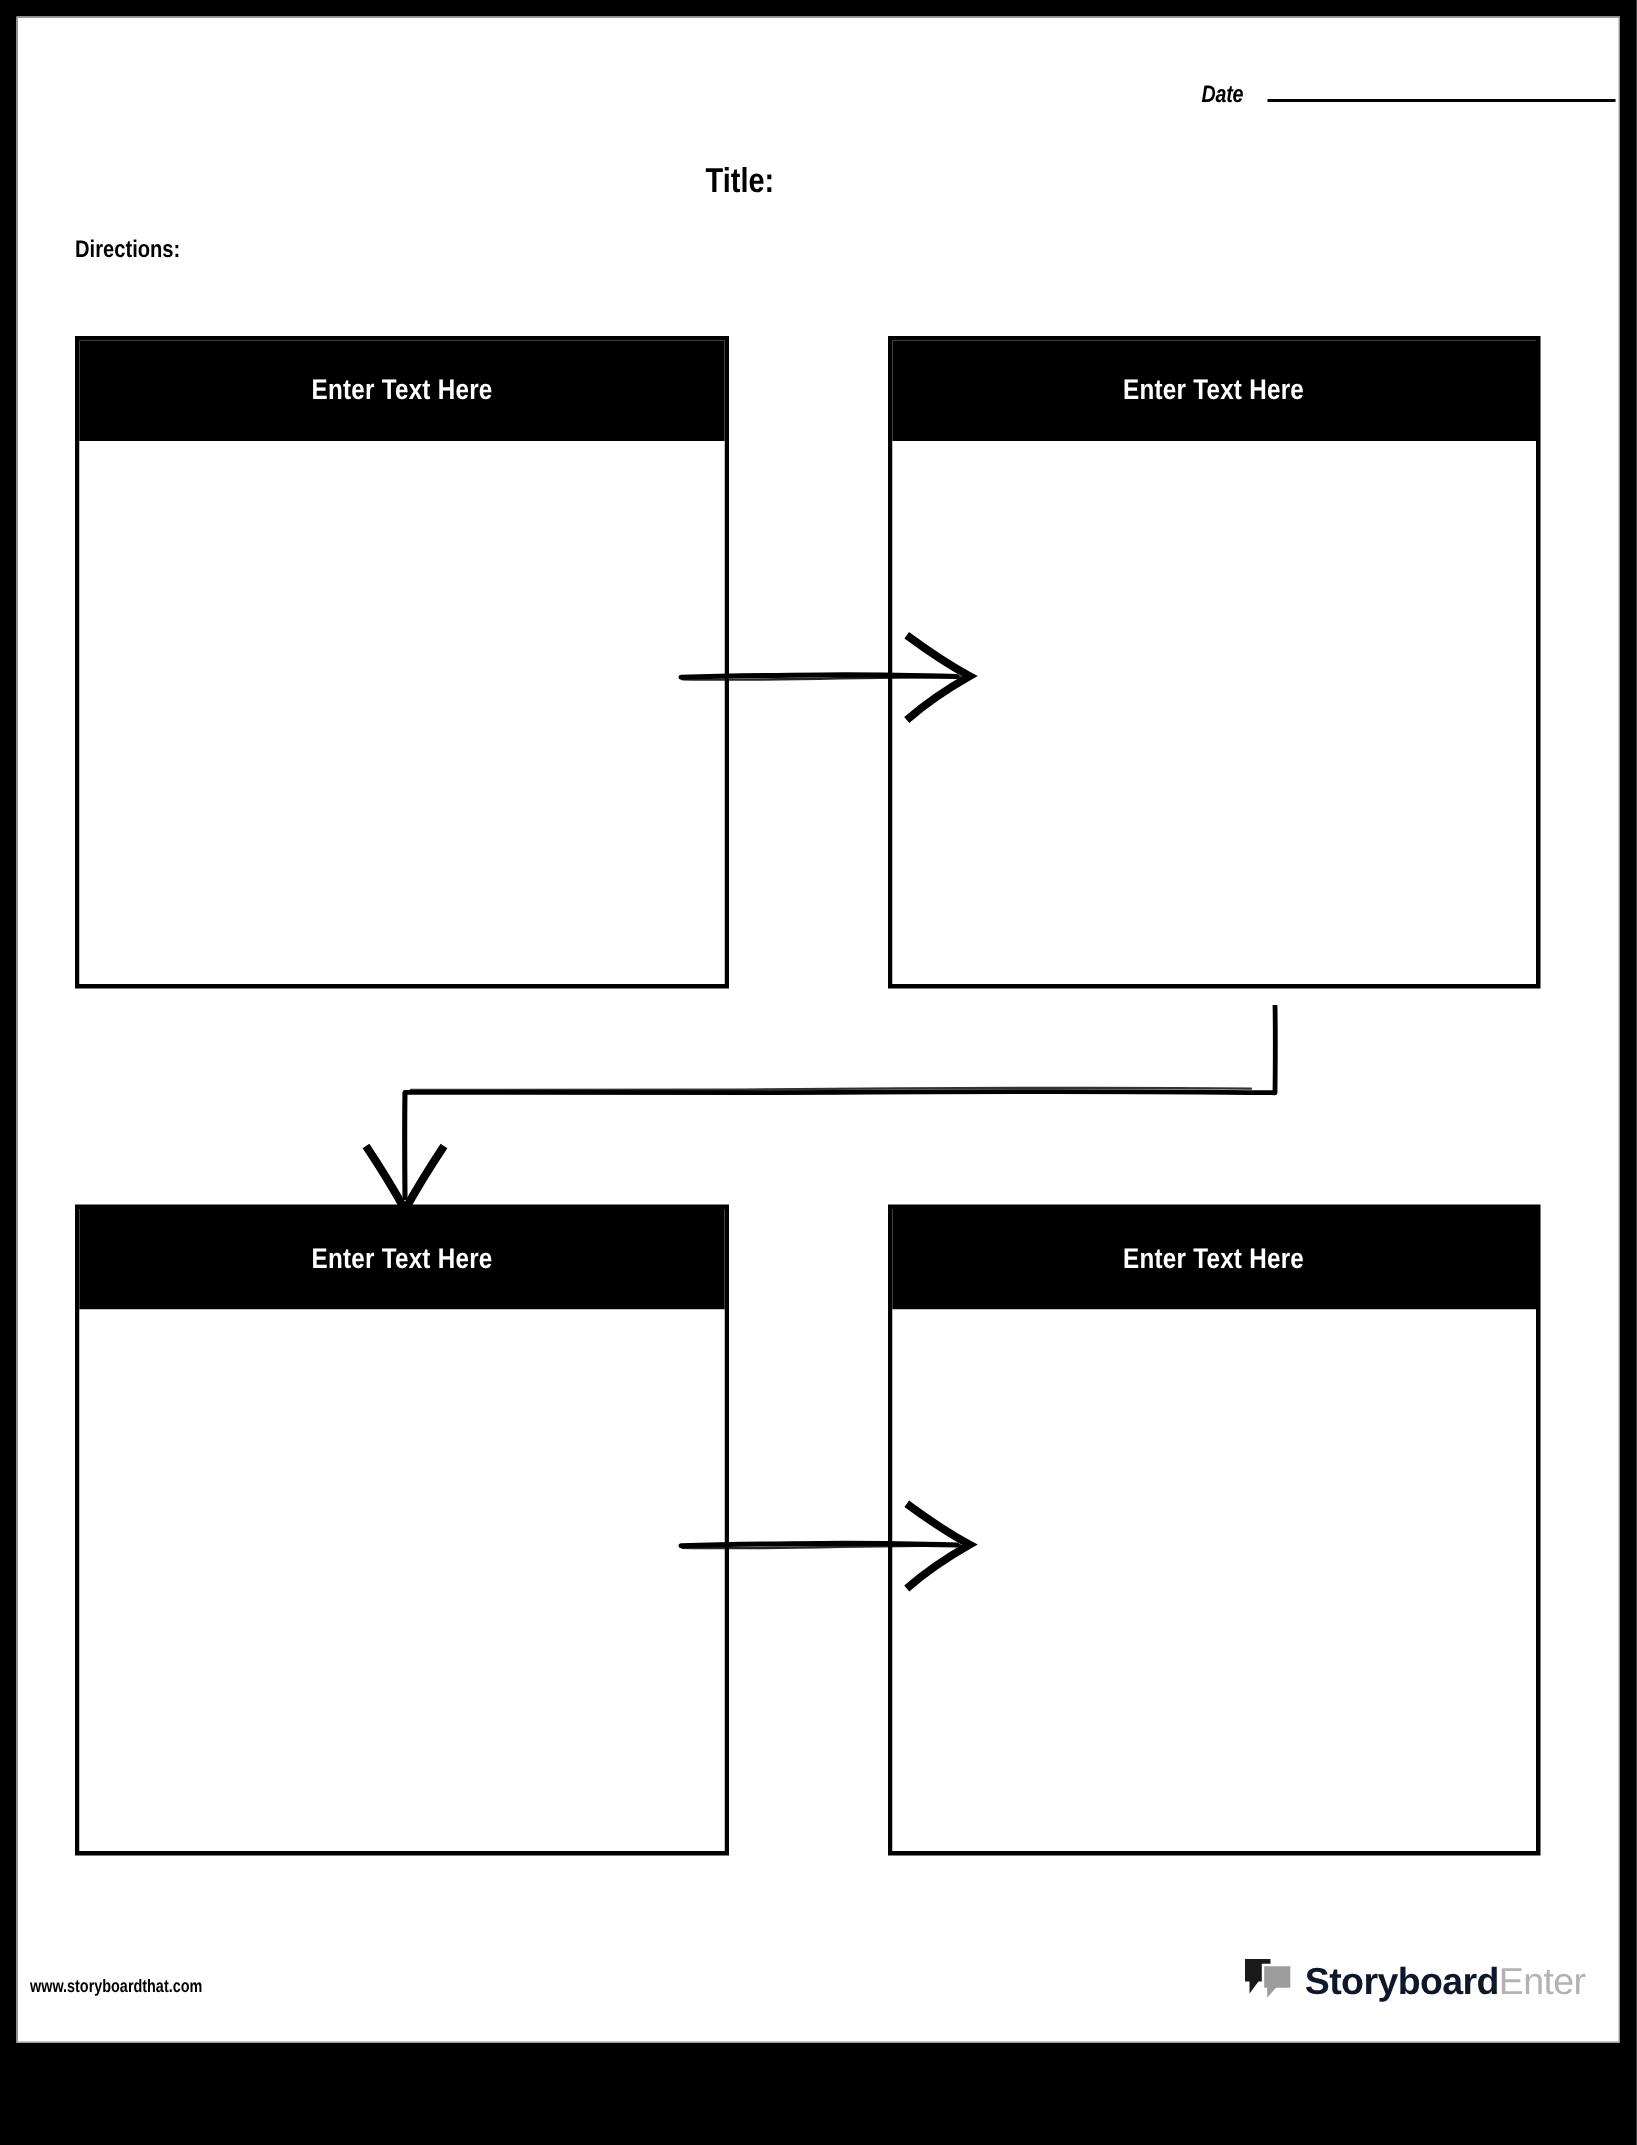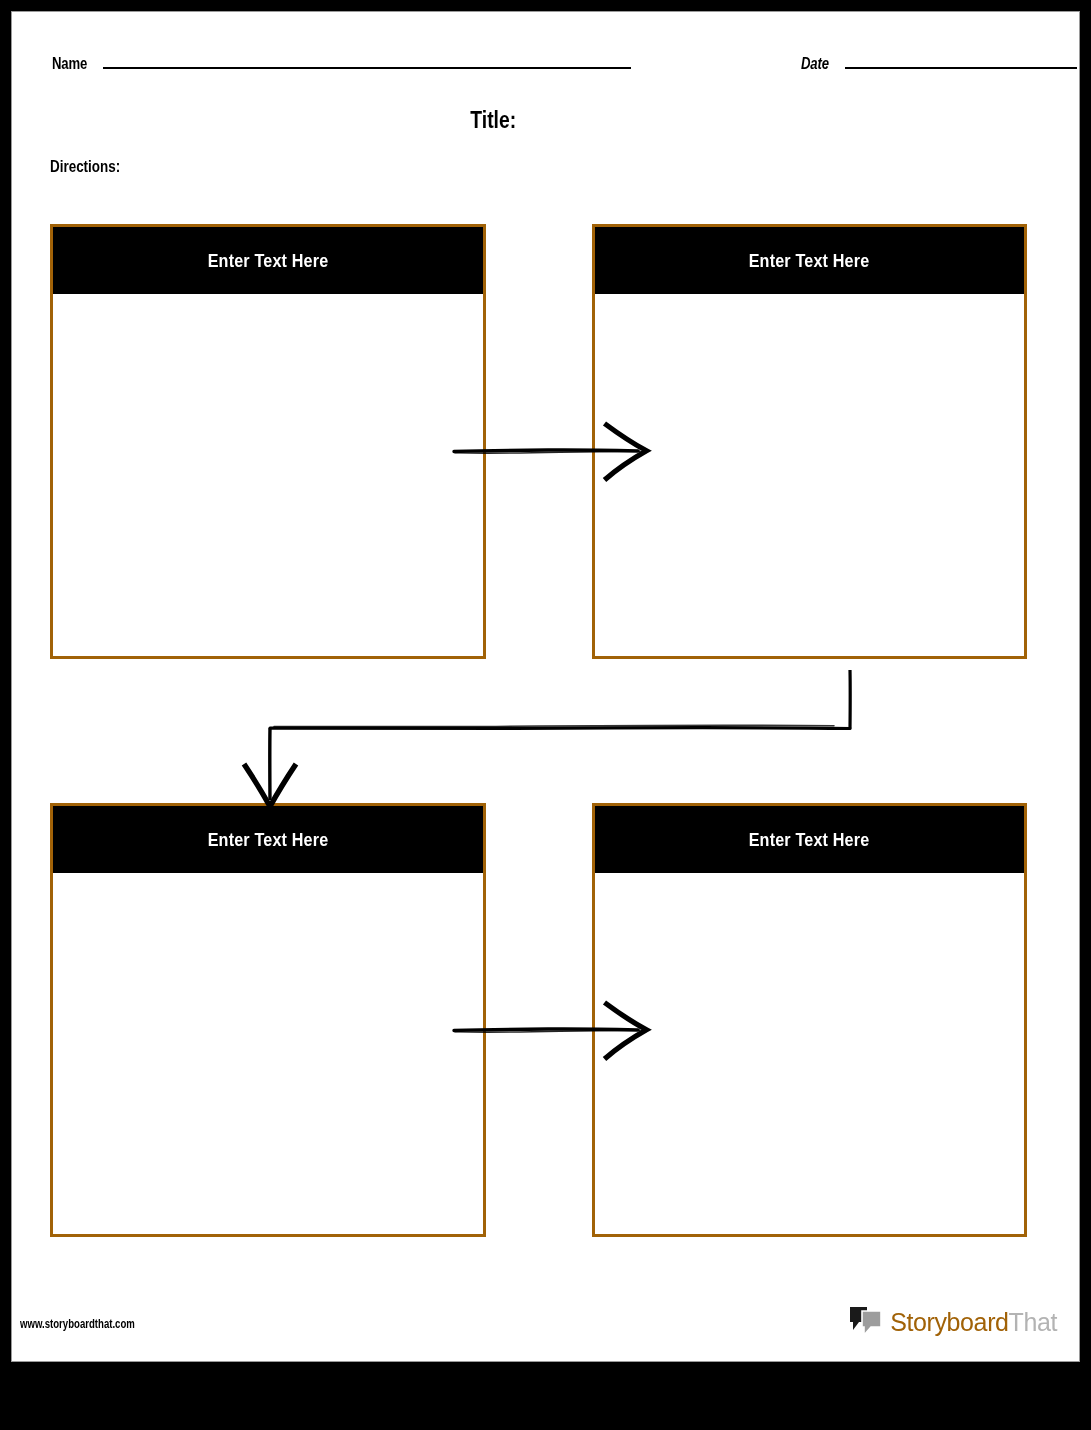--- a/index.html
+++ b/index.html
@@ -84,21 +84,21 @@
   #directions-label span {
     display: inline-block;
     transform: scaleX(0.84);
     transform-origin: left center;
   }
 
   
   .cell {
     position: absolute;
     box-sizing: border-box;
-    border: 3px solid #a16207;
+    border: 3px solid #000000;
     background: #ffffff;
   }
   .cell-header {
     height: 67px;
     background: #000000;
     color: #ffffff;
     display: flex;
     align-items: center;
     justify-content: center;
     font-size: 19px;
@@ -149,32 +149,28 @@
     bottom: 22px;
     display: flex;
     align-items: center;
     gap: 7px;
   }
   #footer-logo .logo-text {
     font-size: 25px;
     letter-spacing: -0.4px;
     line-height: 1;
   }
-  #footer-logo .logo-text .word-storyboard { color: #a16207; }
+  #footer-logo .logo-text .word-storyboard { color: #0f172a; font-weight: bold; }
   #footer-logo .logo-text .word-that { color: #b3b3b3; }
 </style>
 </head>
 <body>
 
 <div id="worksheet-page">
 
-  <div class="field-row" id="name-row">
-    <div class="field-label">Name</div>
-    <div class="field-line"></div>
-  </div>
 
   <div class="field-row" id="date-row">
     <div class="field-label">Date</div>
     <div class="field-line"></div>
   </div>
 
   <div id="page-title">
     <span>Title:</span>
   </div>
 
@@ -245,17 +241,17 @@
   </div>
 
   <div id="footer-logo">
     <span>
       <svg width="34" height="30" viewBox="0 0 34 30">
         <path d="M1,2 h17 v15 h-8 l-6,8 v-8 h-3 z" fill="#1a1a1a"></path>
         <path d="M13,6 h19 v16 h-10 l-7,8 v-8 h-2 z" fill="#9d9d9d" stroke="#ffffff" stroke-width="1.6"></path>
       </svg>
     </span>
     <span class="logo-text">
-      <span class="word-storyboard">Storyboard</span><span class="word-that">That</span>
+      <span class="word-storyboard">Storyboard</span><span class="word-that">Enter</span>
     </span>
   </div>
 
 </div>
 
 </body></html>

